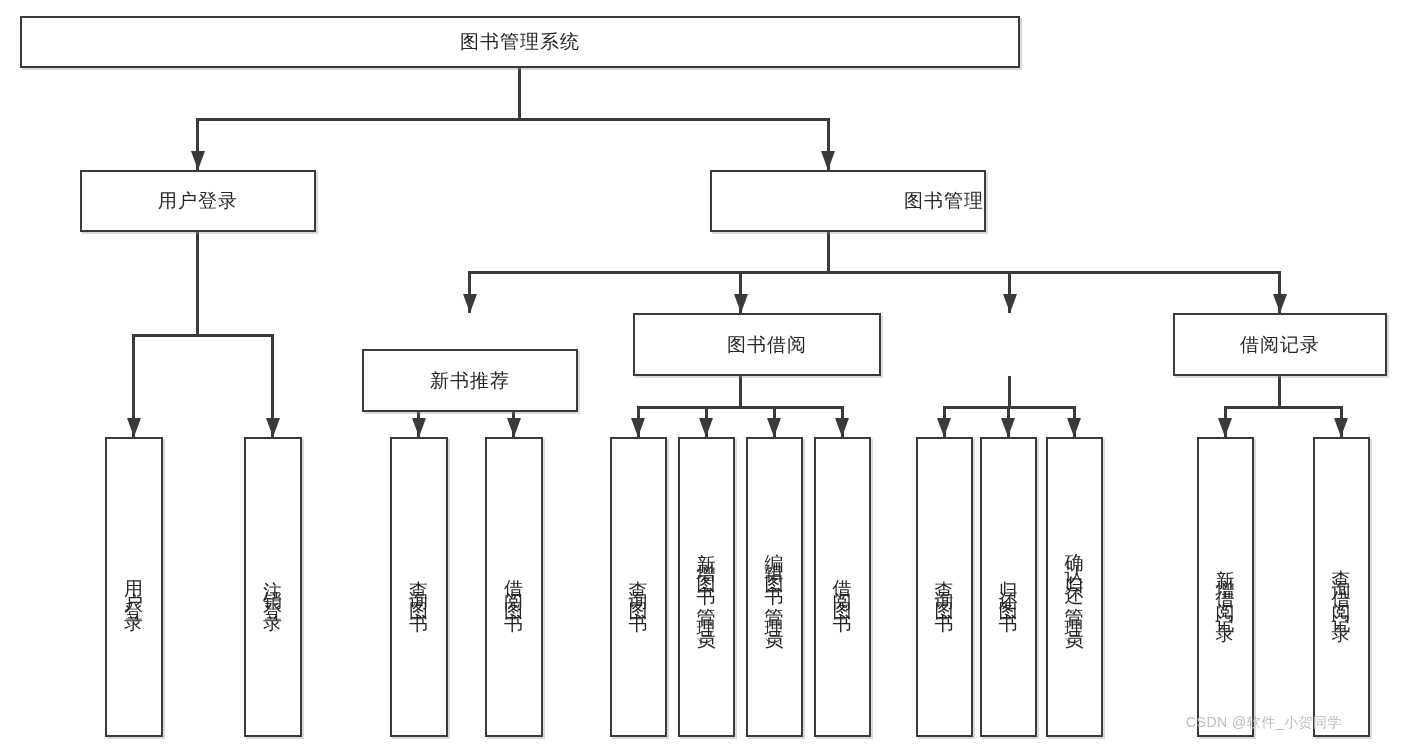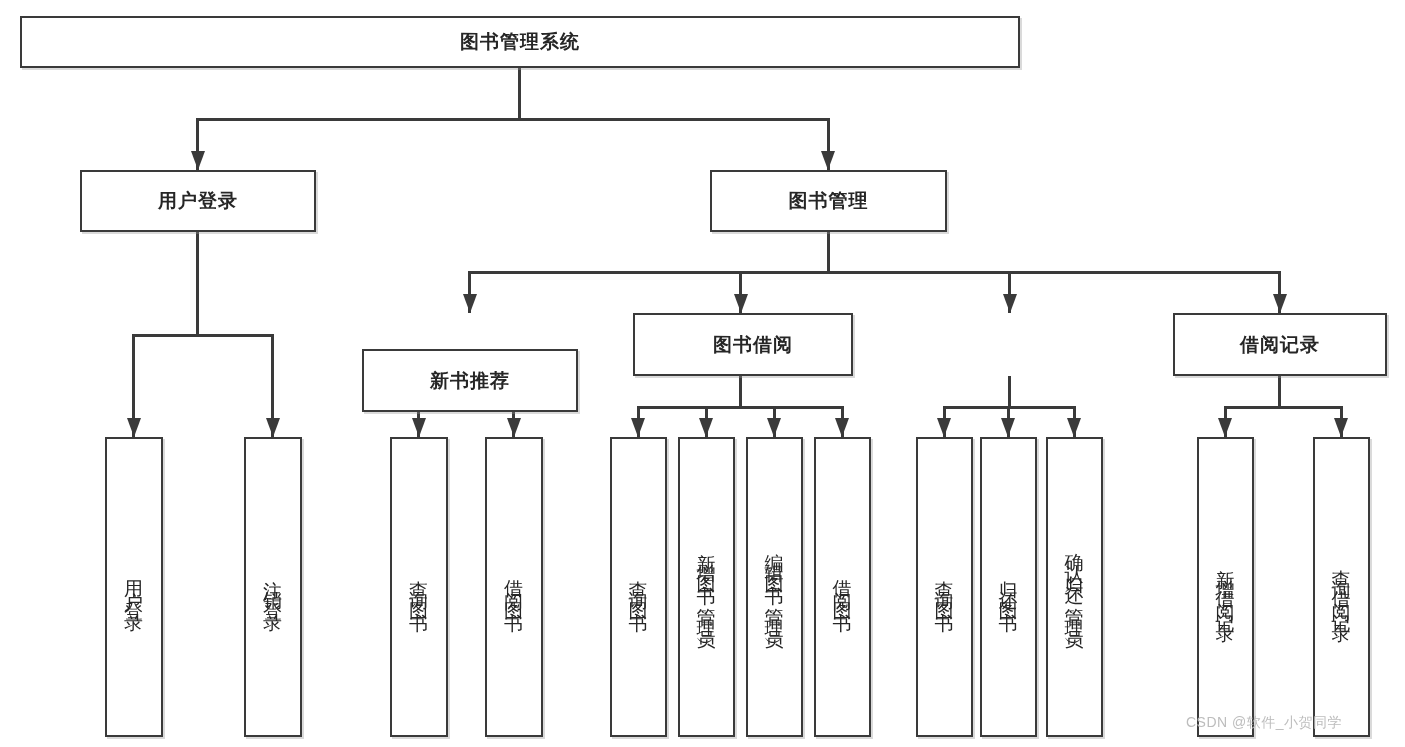--- a/index.html
+++ b/index.html
@@ -17,21 +17,21 @@
     background: #ffffff;
     border: 2.5px solid #3a3a3a;
     display: flex;
     align-items: center;
     justify-content: center;
     color: #262626;
     font-size: 19px;
     box-shadow: 2px 2px 0 rgba(150,150,150,0.35);
     z-index: 2;
   }
-  .node .lbl { white-space: nowrap; letter-spacing: 1px; font-weight: bold; }
+  .node .lbl { white-space: nowrap; letter-spacing: 1px; }
   .leaf {
     position: absolute;
     top: 437px;
     height: 300px;
     background: #ffffff;
     border: 2.5px solid #3a3a3a;
     display: flex;
     align-items: center;
     justify-content: center;
     color: #262626;
@@ -73,29 +73,29 @@
 <div id="canvas">
 
   <div class="node" style="left:20px; top:16px; width:1000px; height:52px;">
     <span class="lbl">图书管理系统</span>
   </div>
 
   <div class="node" style="left:80px; top:170px; width:236px; height:62px;">
     <span class="lbl">用户登录</span>
   </div>
 
-  <div class="node" style="left:710px; top:170px; width:237px; height:62px;">
+  <div class="node" style="left:710px; top:170px; width:276px; height:62px;justify-content:flex-end;">
     <span class="lbl">图书管理</span>
   </div>
 
   <div class="node" style="left:362px; top:313px; width:216px; height:63px;margin-top:36px;">
     <span class="lbl">新书推荐</span>
   </div>
 
-  <div class="node" style="left:633px; top:313px; width:220px; height:63px;padding-left:20px;">
+  <div class="node" style="left:633px; top:313px; width:248px; height:63px;padding-left:20px;">
     <span class="lbl">图书借阅</span>
   </div>
 
 
   <div class="node" style="left:1173px; top:313px; width:214px; height:63px;">
     <span class="lbl">借阅记录</span>
   </div>
 
   <div class="leaf" style="left:105px; width:58px;">
     <span class="vtxt">用户登录</span>

